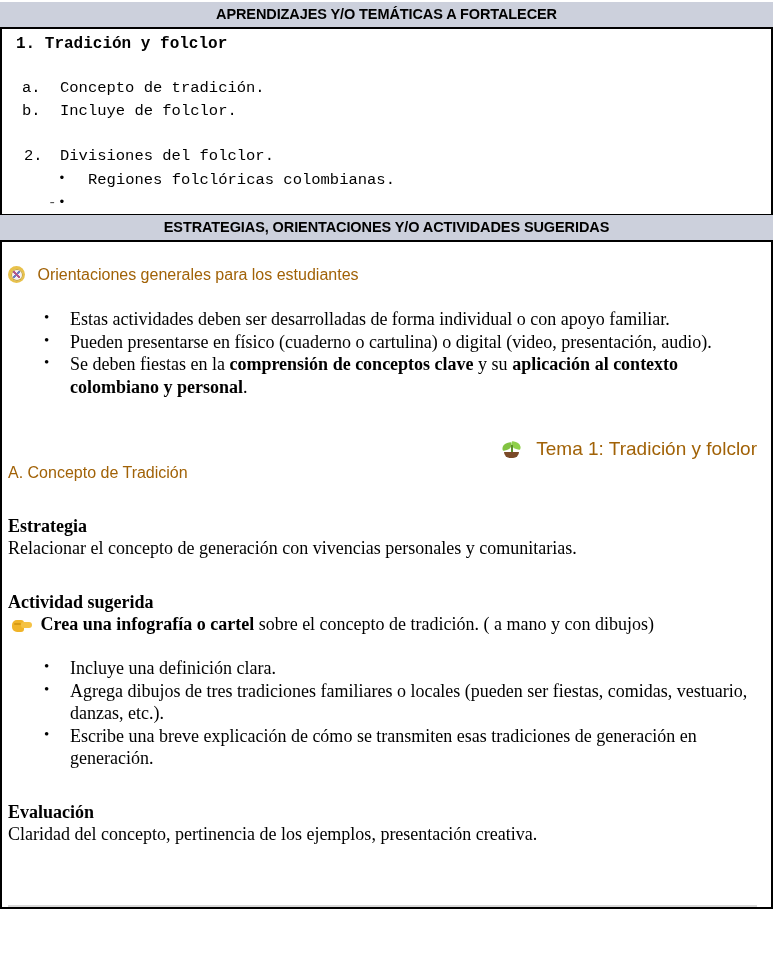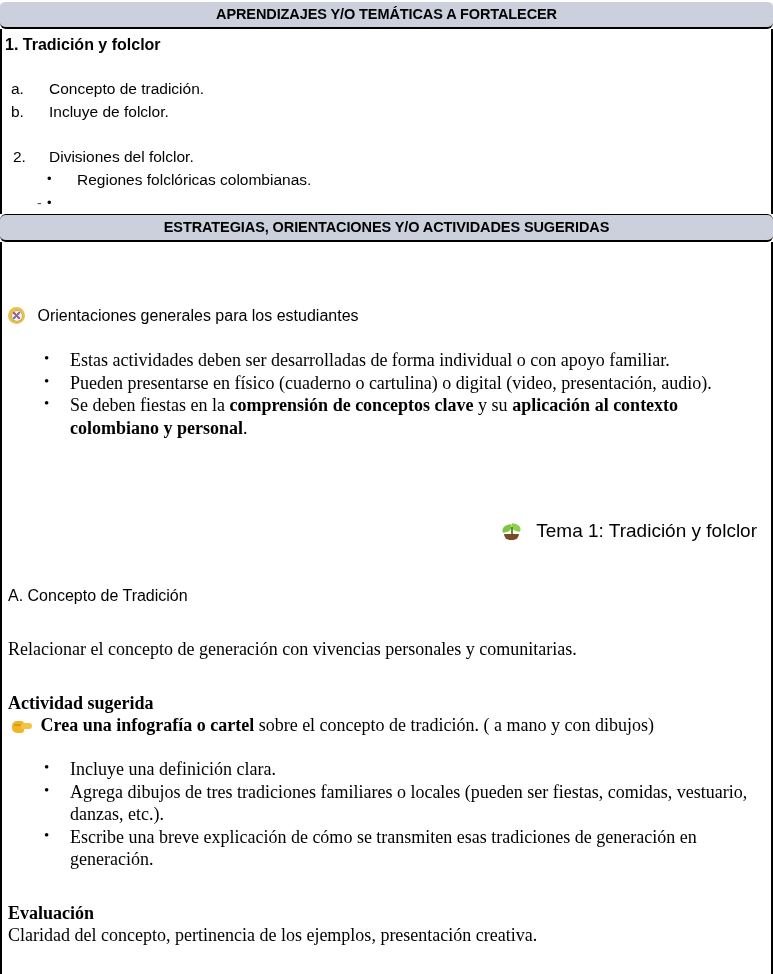--- a/index.html
+++ b/index.html
@@ -29,39 +29,38 @@
     border-top: 1px solid #000;
     border-bottom: 2px solid #000;
     text-align: center;
     font-family: "Liberation Sans", "DejaVu Sans", sans-serif;
     font-weight: bold;
     font-size: 14.5px;
     letter-spacing: -0.1px;
     line-height: 20px;
     padding: 2px 0 3px 0;
     box-sizing: border-box;
-    border-radius: 6px;
   }
   .band.first {
     border-top: 2px solid #ffffff;
   }
 
   
   .frame {
     border-left: 2px solid #000;
     border-right: 2px solid #000;
     box-sizing: border-box;
   }
 
   
   .sec-sans {
-    font-family: Liberation Sans, sans-serif;
+    font-family: Liberation Mono, monospace;
     font-size: 15.5px;
     line-height: 21px;
-    padding: 0 1px;
+    padding: 0 12px;
   }
   .sec-sans .title {
     font-weight: bold;
     font-size: 16px;
     padding: 5px 0 0 2px;
   }
   .alpha-list {
     margin: 0;
     padding: 0;
     list-style: none;
@@ -112,22 +111,21 @@
   }
 
   
   .sec2 {
     padding: 0 14px 0 6px;
   }
   .head-line {
     font-family: "Liberation Sans", "DejaVu Sans", sans-serif;
     font-size: 16px;
     line-height: 22px;
-    color: #000000;
-    margin-top: 41px;
+    color: #a16207;
   }
   .head-line.big {
     font-size: 19px;
     line-height: 26px;
     text-align: right;
   }
   .serif {
     font-family: "Liberation Serif", "DejaVu Serif", serif;
     font-size: 18px;
     line-height: 22.5px;
@@ -345,20 +343,21 @@
       <span class="ic-seedling">
         <span class="leafL"></span><span class="leafR"></span><span class="stem"></span><span class="soil"></span>
       </span>
       <span style="display:inline-block;width:9px"></span><span>Tema 1: Tradición y folclor</span>
     </div>
     <div class="head-line">A. Concepto de Tradición</div>
 
     <div class="gap-l"></div>
     <div class="gap-s"></div>
 
+    <div class="serif lbl">Estrategia</div>
     <div class="serif">Relacionar el concepto de generación con vivencias personales y comunitarias.</div>
 
     <div class="gap-l"></div>
     <div class="gap-s"></div>
 
     <div class="serif lbl">Actividad sugerida</div>
 
     <div class="serif" style="padding-left:4px">
       <span class="ic-point">
         <span class="palm"></span><span class="knuckle"></span><span class="finger"></span>

